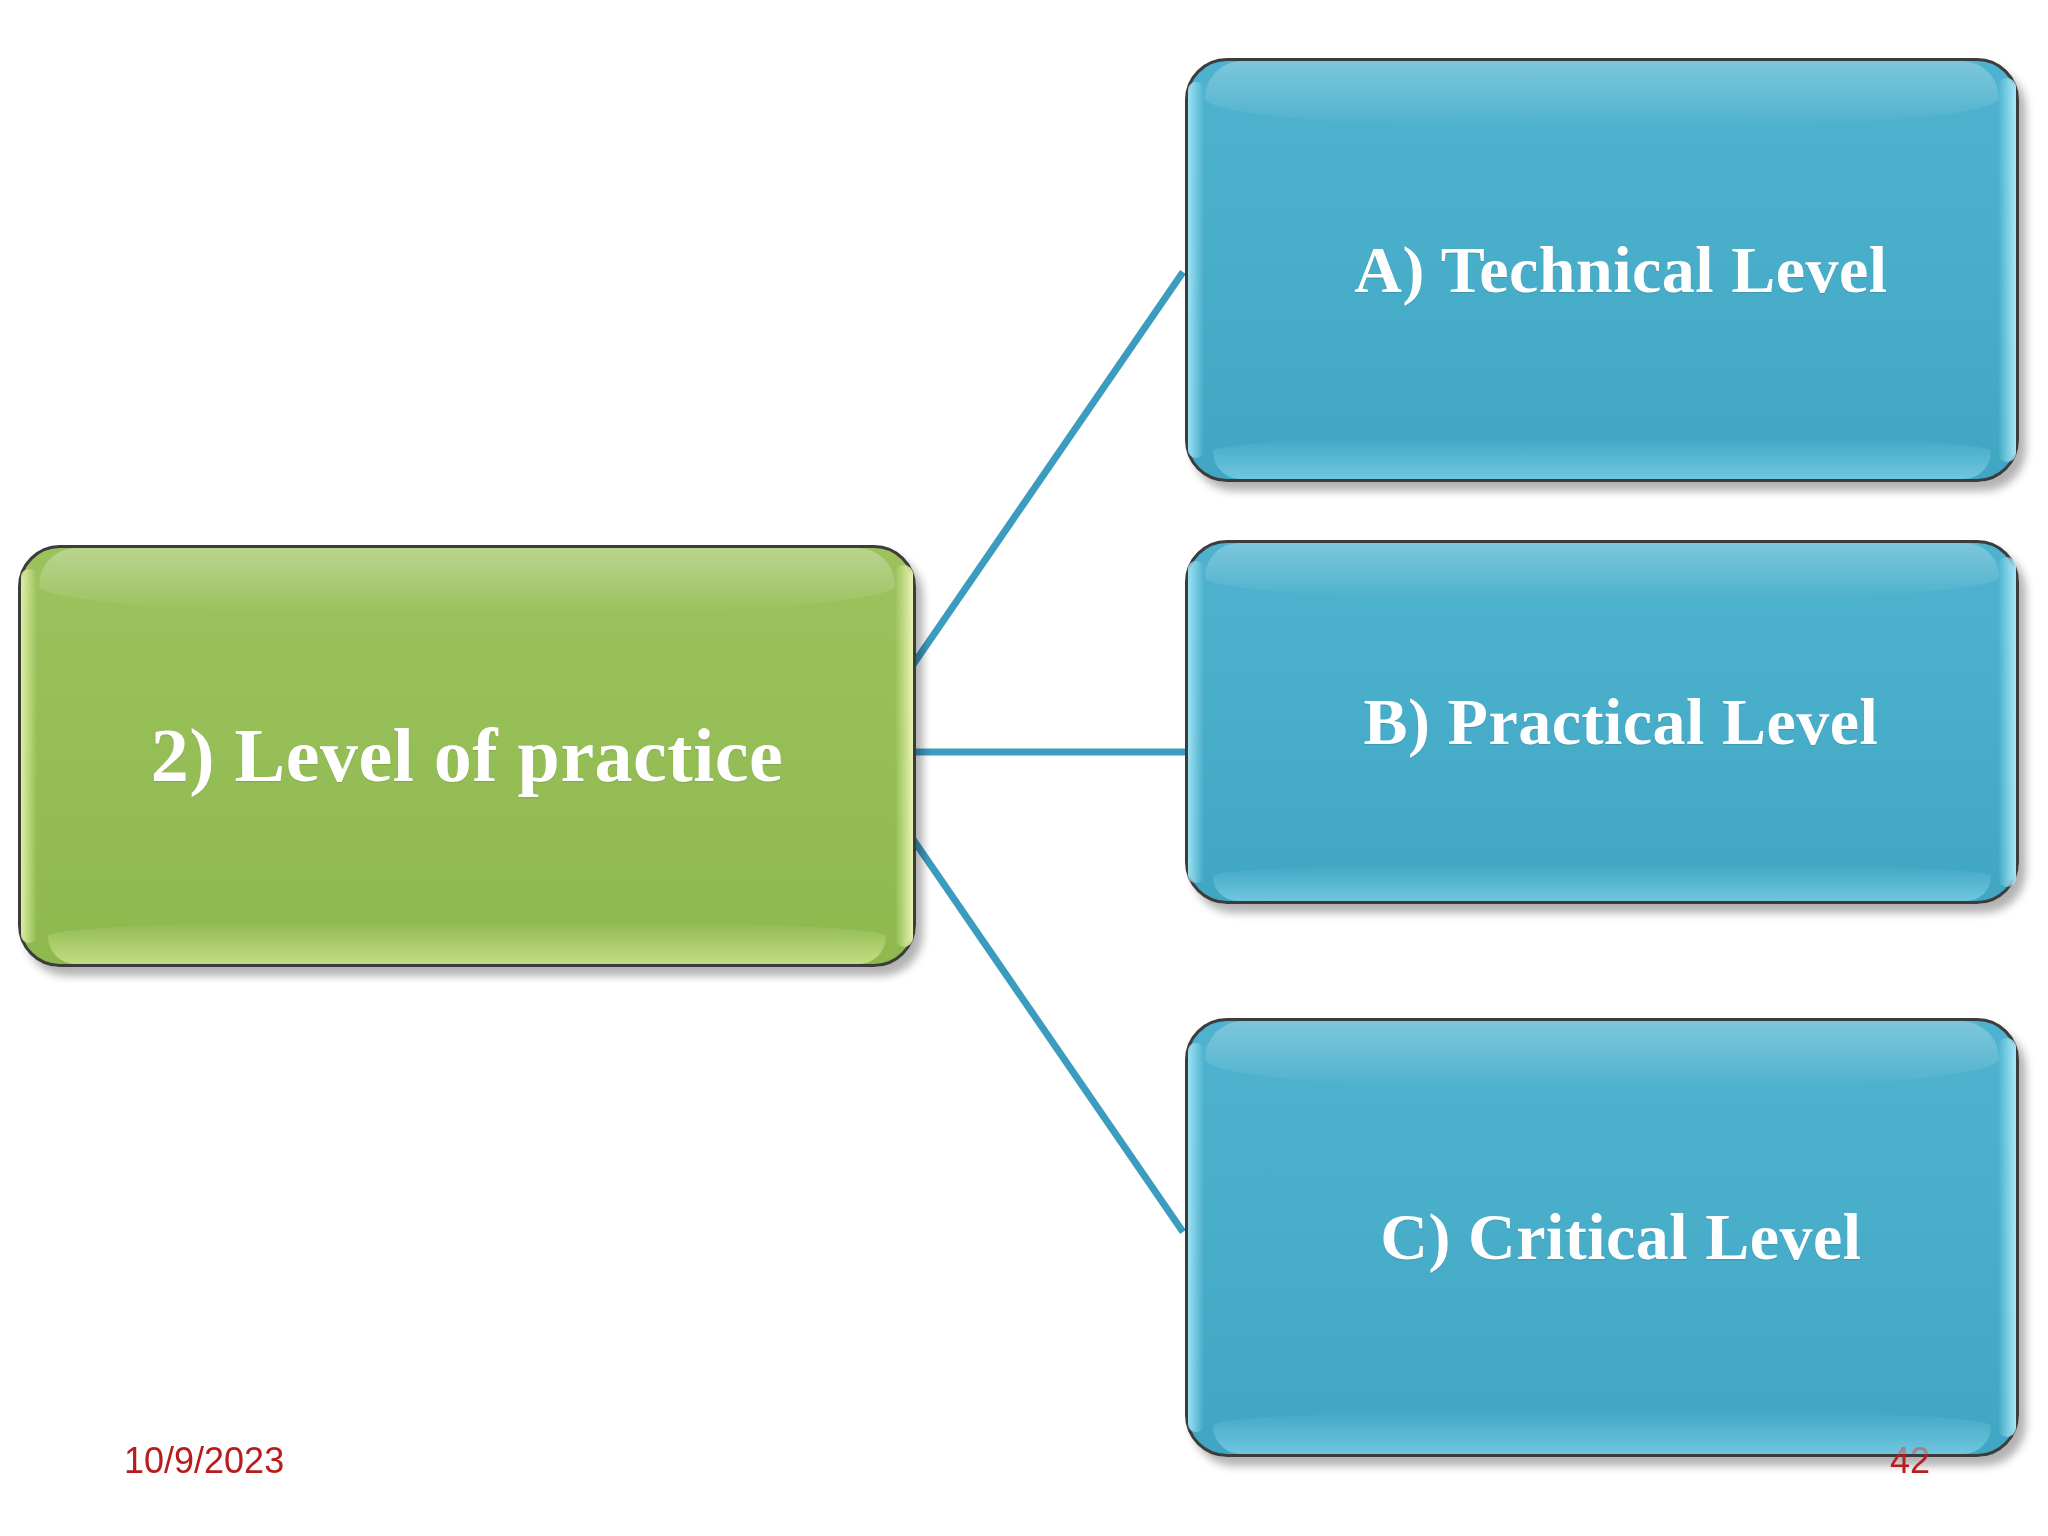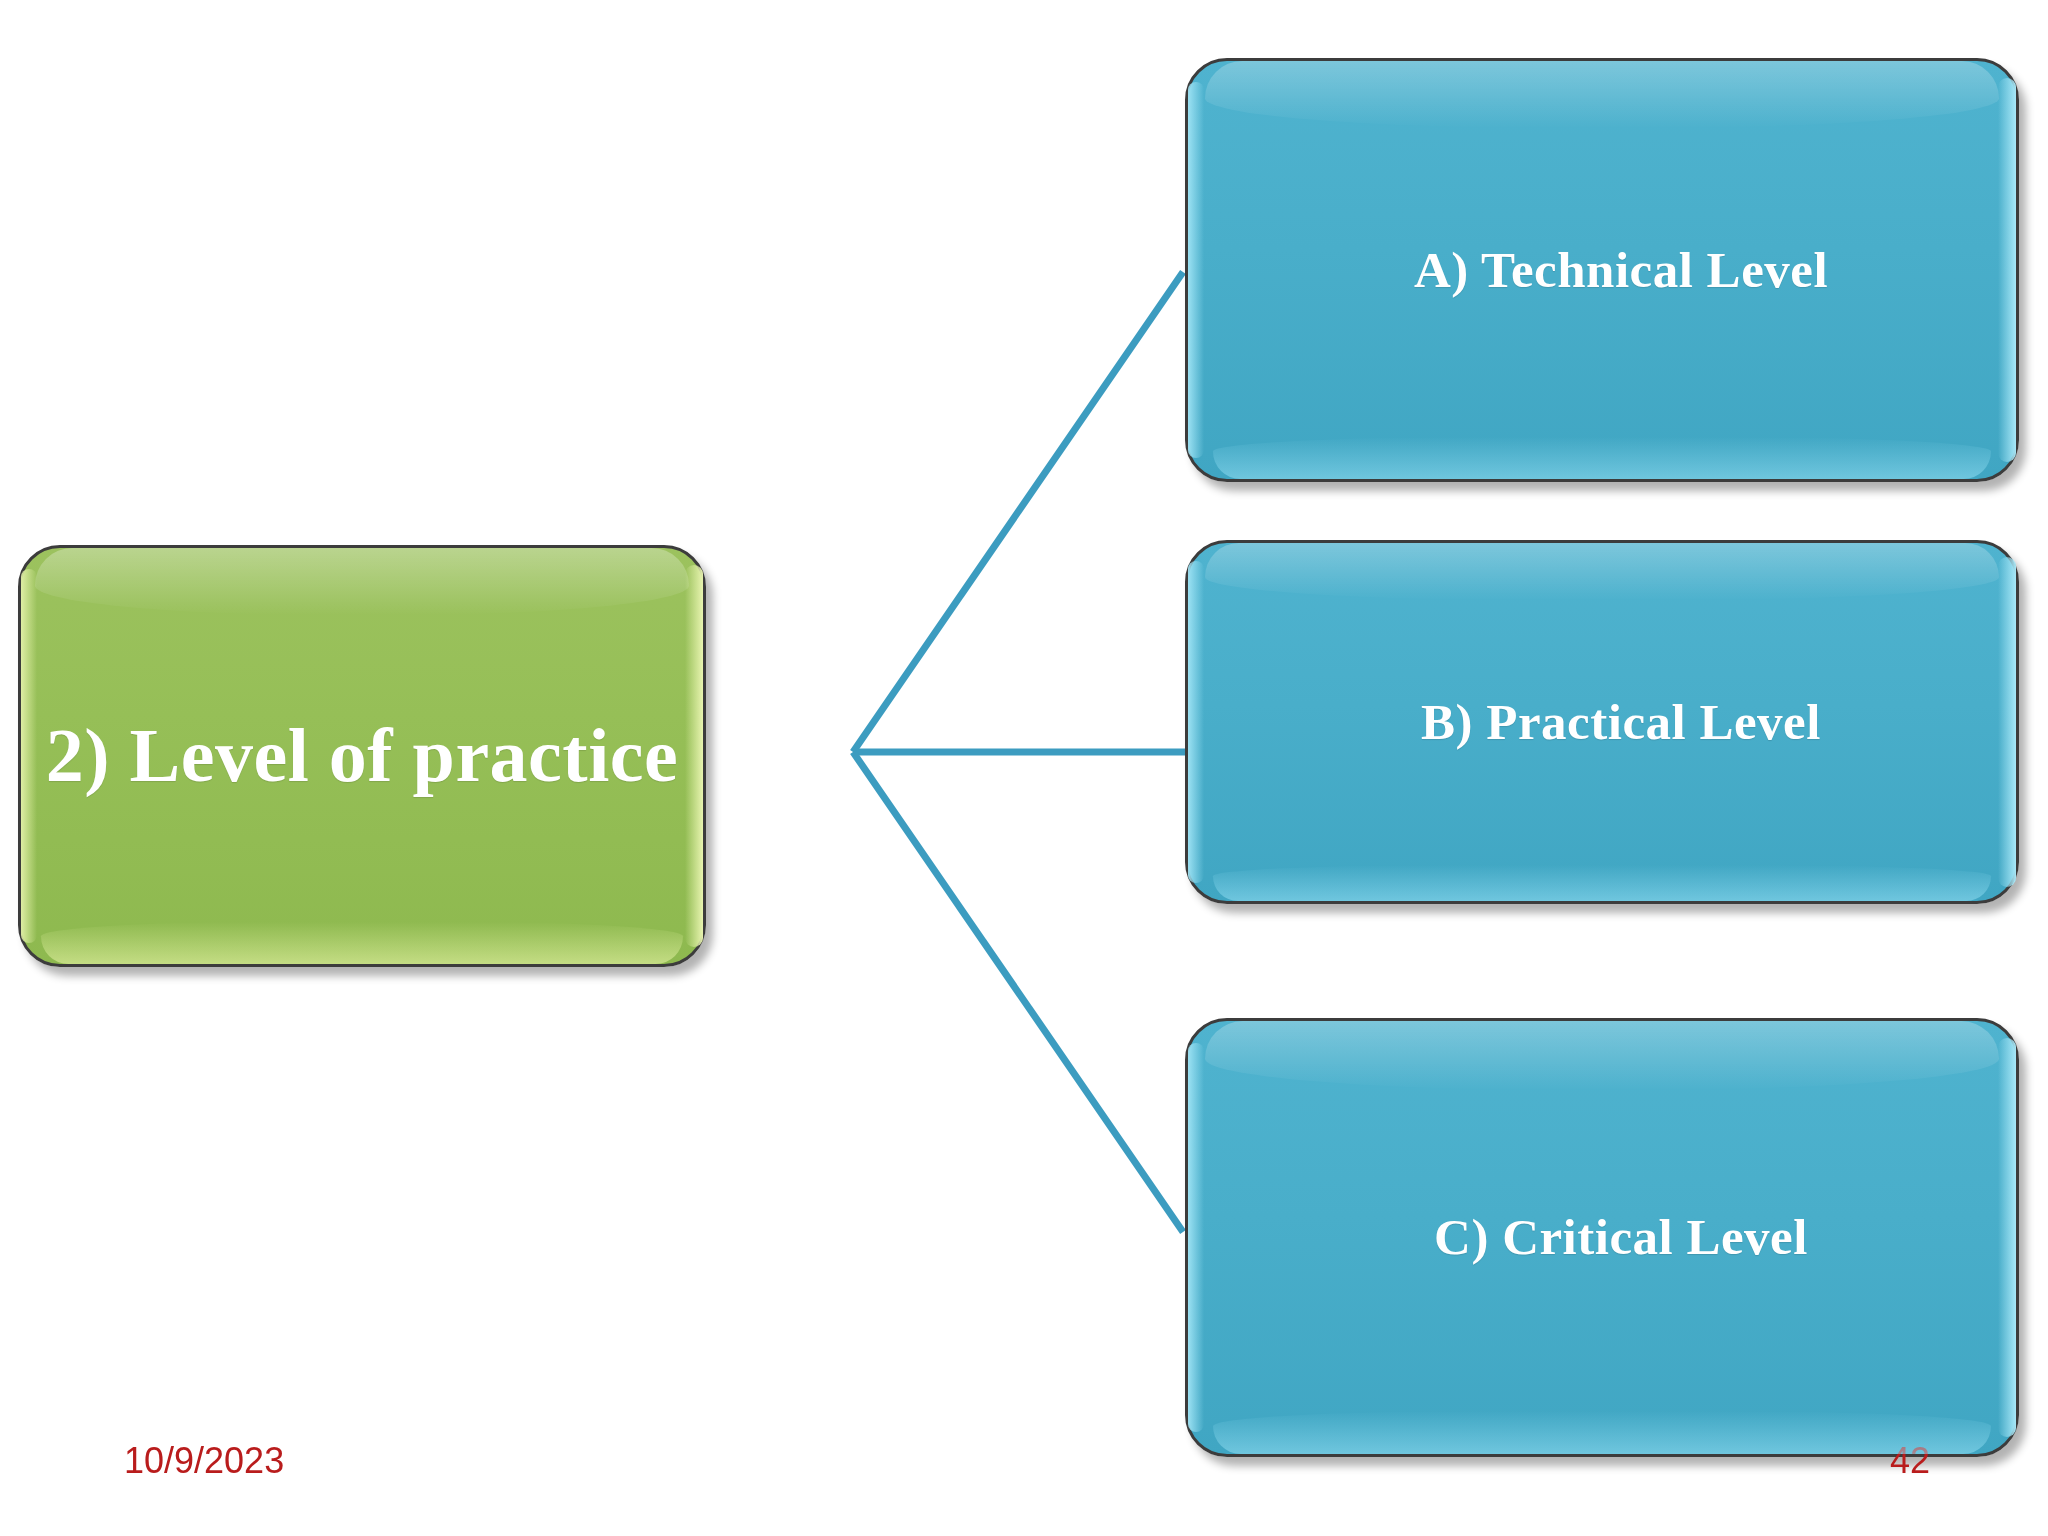--- a/index.html
+++ b/index.html
@@ -79,21 +79,21 @@
   .node .gloss-bottom {
     left: 3%; right: 3%; bottom: 0;
     height: 10%;
     border-radius: 50% 50% 40px 40px;
   }
 
   
   #node-root {
     left: 18px;
     top: 545px;
-    width: 688px;
+    width: 898px;
     height: 422px;
     background:
       linear-gradient(to bottom, #9cc25e 0%, #96bf57 40%, #8eb94f 100%);
   }
   #node-root .gloss-top {
     background: linear-gradient(to bottom, rgba(255,255,255,0.30), rgba(255,255,255,0));
   }
   #node-root .gloss-left {
     background: linear-gradient(to right, rgba(226,240,168,0.95), rgba(226,240,168,0.0));
   }
@@ -117,21 +117,21 @@
   }
   .node-blue .gloss-left {
     background: linear-gradient(to right, rgba(160,228,245,0.95), rgba(160,228,245,0));
   }
   .node-blue .gloss-right {
     background: linear-gradient(to left, rgba(168,232,248,1), rgba(168,232,248,0));
   }
   .node-blue .gloss-bottom {
     background: linear-gradient(to top, rgba(150,225,245,0.55), rgba(150,225,245,0));
   }
-  .node-blue .label { font-size: 51px; margin-left: 38px; }
+  .node-blue .label { font-size: 66px; margin-left: 38px; }
 
   #node-a { top: 58px;   height: 424px; }
   #node-b { top: 540px;  height: 364px; }
   #node-c { top: 1018px; height: 439px; }
 
   
   .footer-text {
     position: absolute;
     font-family: "Liberation Sans", sans-serif;
     font-size: 36px;

